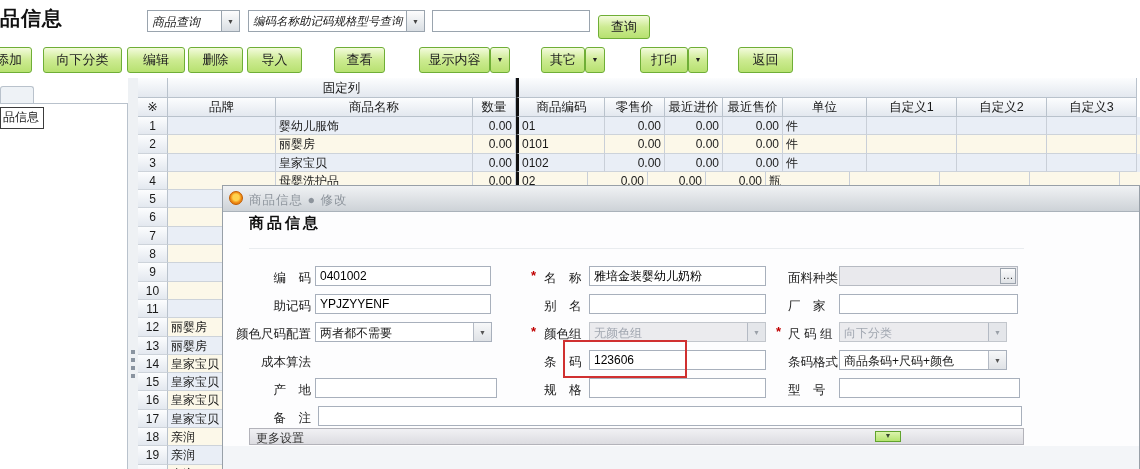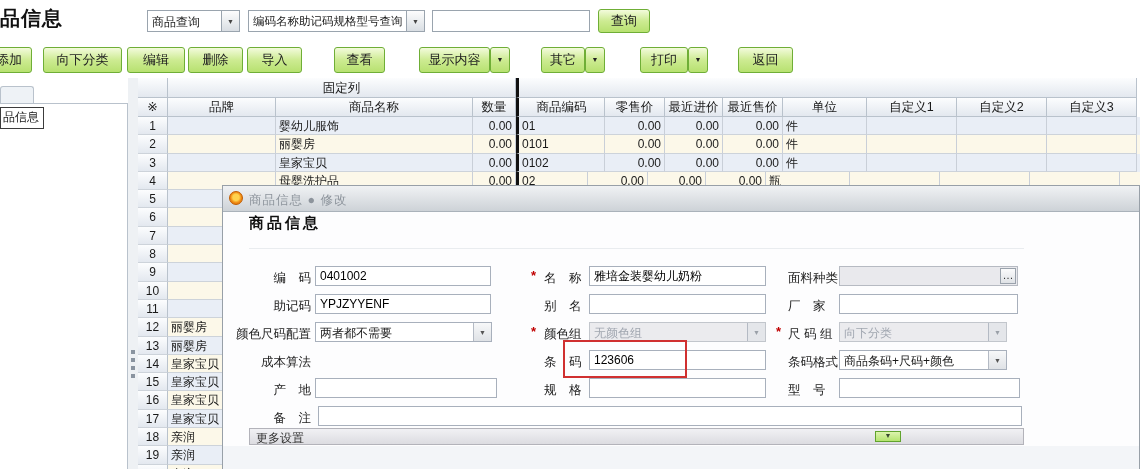--- a/index.html
+++ b/index.html
@@ -1,29 +1,29 @@
 <!DOCTYPE html>
 <html><head>
 <meta charset="utf-8">
 <style>
   html,body{margin:0;padding:0;}
   .stage{position:relative;width:1140px;height:469px;overflow:hidden;background:#fff;
          font-family:"Liberation Sans","DejaVu Sans",sans-serif;color:#1a1a1a;font-size:12px;}
   
   .pagetitle{position:absolute;left:0;top:5px;font-size:20px;font-weight:bold;letter-spacing:1px;color:#111;}
   .scombo{position:absolute;top:10px;height:22px;border:1px solid #9aa4ae;background:#fff;display:flex;box-sizing:border-box;}
-  .scombo .txt{flex:1;padding:3px 3px 0 4px;white-space:nowrap;overflow:hidden;font-size:12px;}
+  .scombo .txt{flex:1;padding:3px 3px 0 4px;white-space:nowrap;overflow:hidden;font-size:12px;font-style:italic;}
   .carr{width:17px;border-left:1px solid #9aa4ae;background:linear-gradient(#fdfdfd,#d9dee3);
         display:flex;align-items:center;justify-content:center;font-size:7px;color:#444;}
   .sinput{position:absolute;top:10px;height:22px;border:1px solid #9aa4ae;box-sizing:border-box;padding:0 4px;font-size:12px;
           font-family:"Liberation Sans","DejaVu Sans",sans-serif;}
   .gbtn{position:absolute;top:0;height:26px;box-sizing:border-box;border:1px solid #6fae36;border-radius:3px;
         background:linear-gradient(#f3fbdc,#cdeb92 50%,#b7e170);text-align:center;line-height:24px;
         font-size:13px;color:#222;cursor:pointer;}
-  .qbtn{position:absolute;top:9px;height:24px;line-height:22px;}
+  .qbtn{position:absolute;top:15px;height:24px;line-height:22px;}
   
   .toolbar{position:absolute;left:0;top:47px;width:1140px;height:26px;}
   
   .treetab{position:absolute;left:0;top:86px;width:34px;height:17px;box-sizing:border-box;
            border:1px solid #b9c2cc;border-bottom:none;border-radius:3px 3px 0 0;background:#eef2f6;}
   .treepanel{position:absolute;left:0;top:103px;width:128px;height:366px;background:#fff;box-sizing:border-box;
              border-top:1px solid #b9c2cc;border-right:1px solid #b9c2cc;}
   .treenode{position:absolute;left:0;top:3px;padding:1px 4px 2px 2px;border:1px solid #3c3c3c;font-size:12px;}
   .splitter{position:absolute;left:128px;top:78px;width:10px;height:391px;background:#eef1f4;}
   .grip{position:absolute;left:3px;top:272px;width:4px;}

